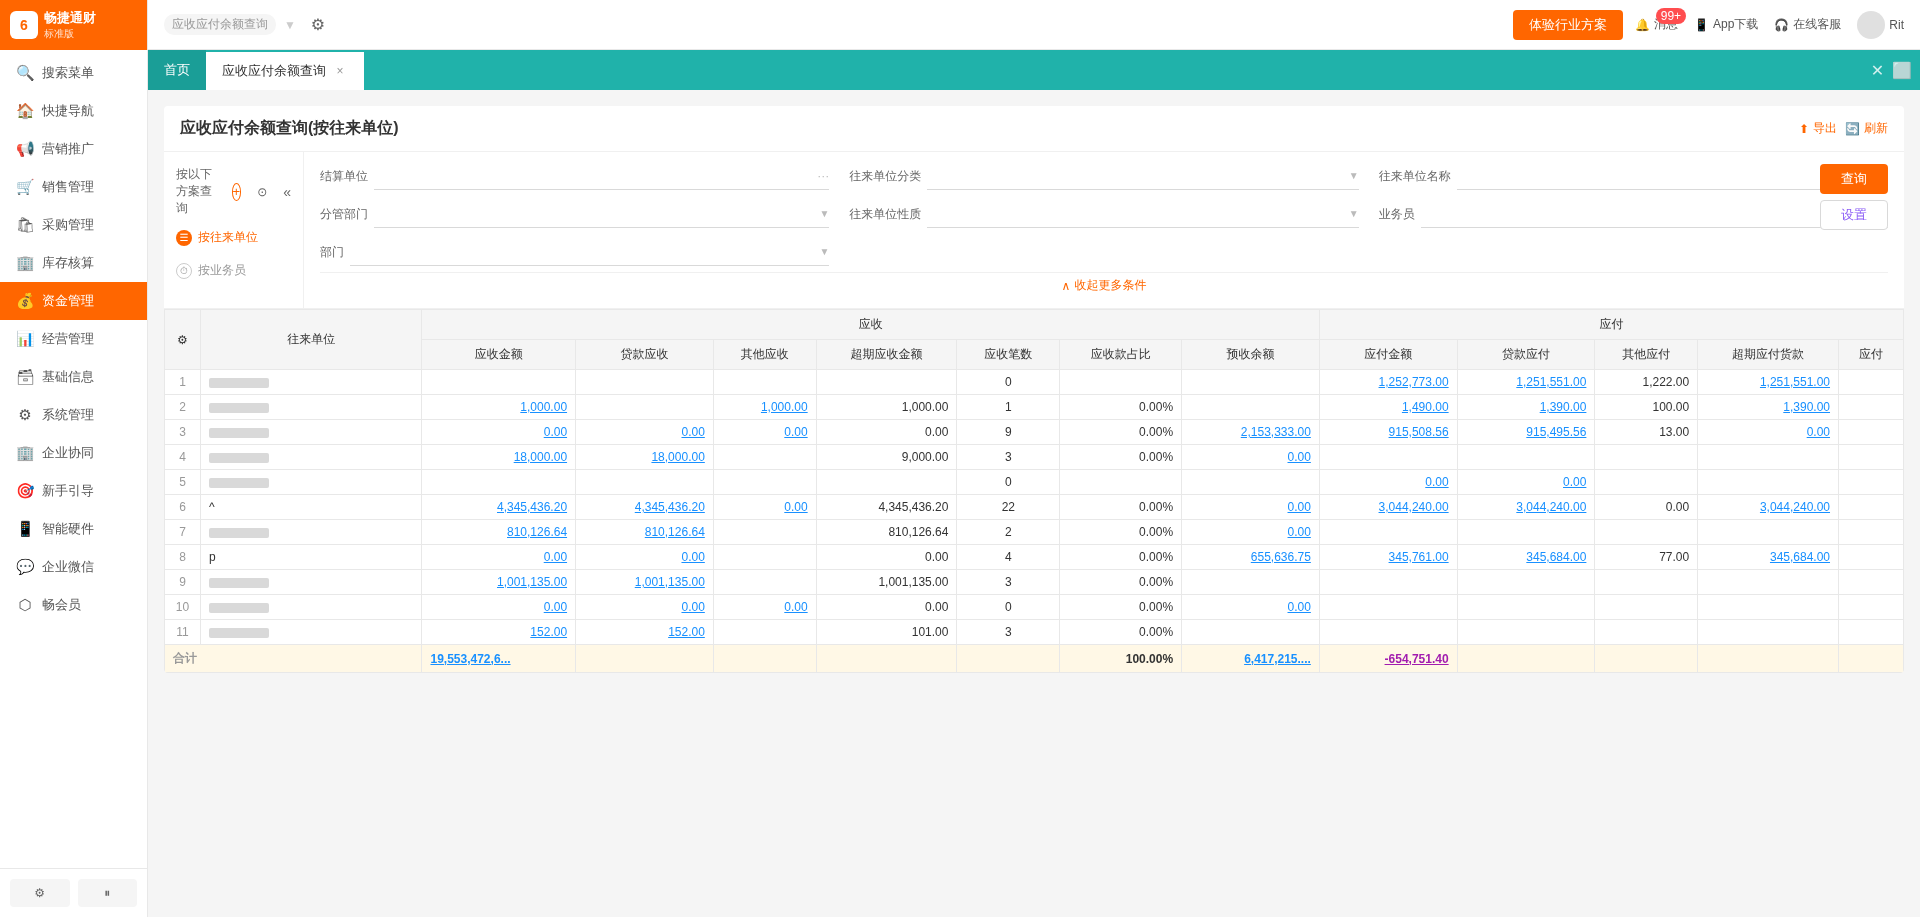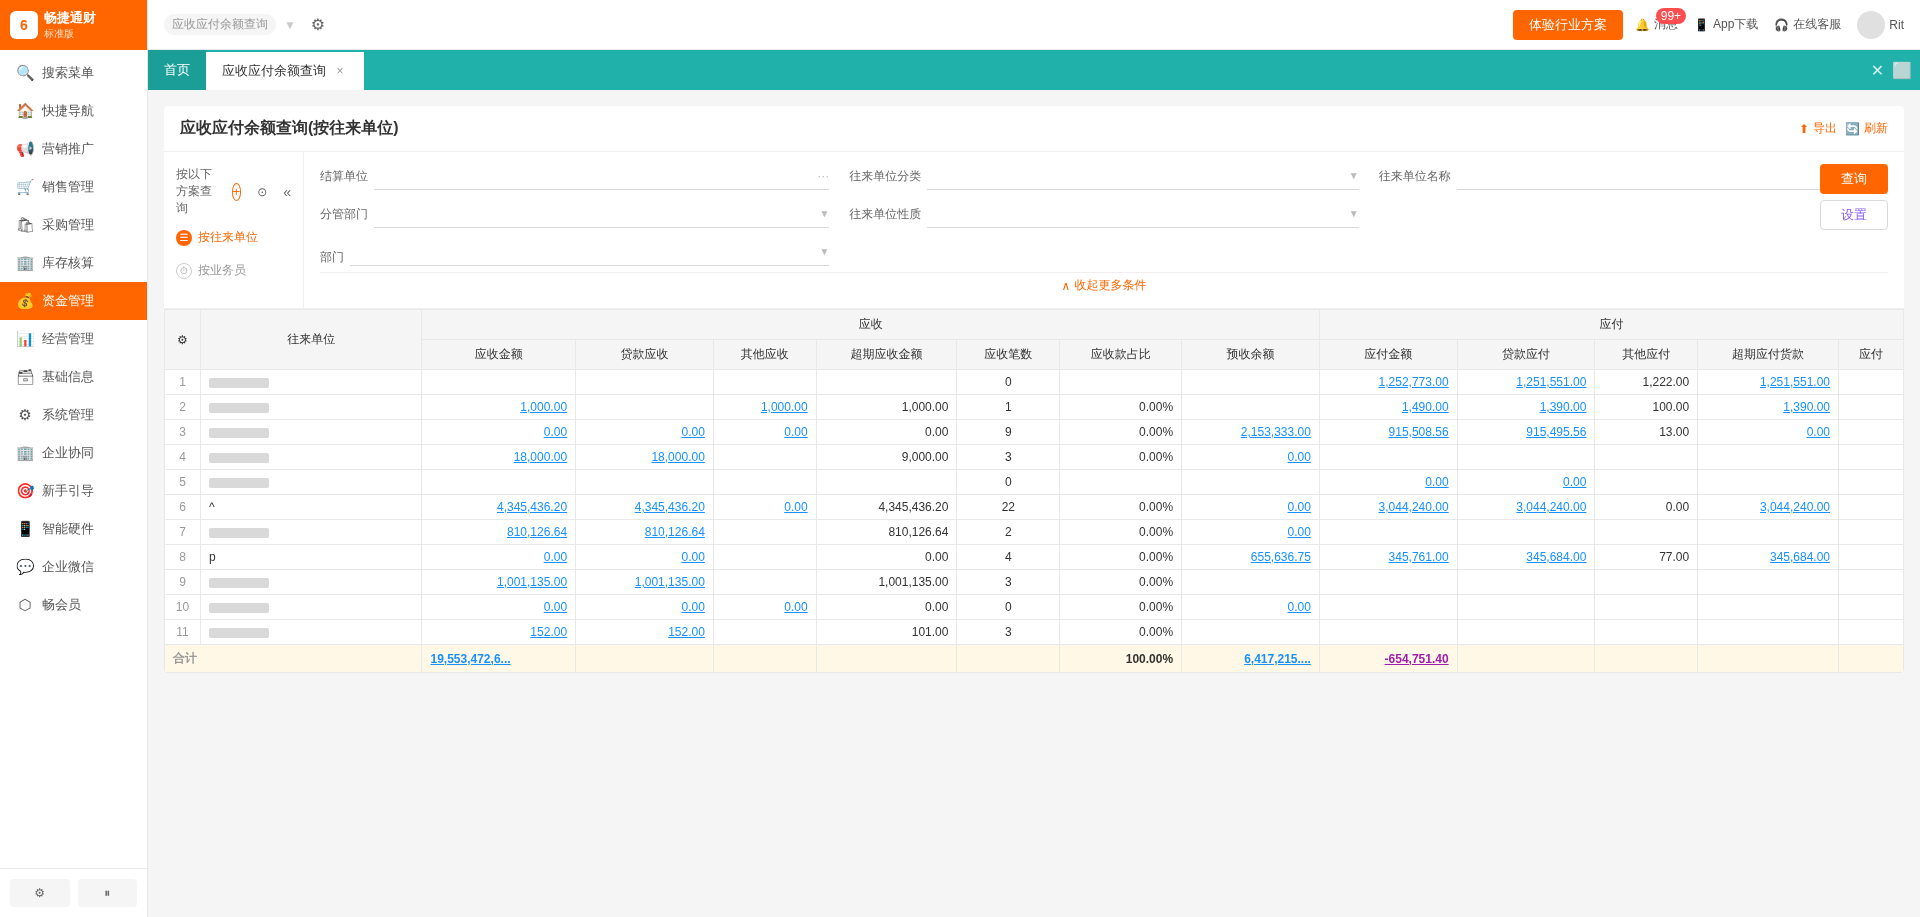--- a/index.html
+++ b/index.html
@@ -262,24 +262,30 @@
                   <span style="color:#bbb;font-size:10px;">▼</span>
                 </div>
               </div>
               <div style="display:flex;align-items:center;gap:6px;">
                 <span style="color:#666;font-size:12px;white-space:nowrap;">往来单位性质</span>
                 <div style="flex:1;height:28px;border-bottom:1px solid #d9d9d9;display:flex;align-items:center;justify-content:space-between;cursor:pointer;">
                   <span style="color:#ccc;"></span>
                   <span style="color:#bbb;font-size:10px;">▼</span>
                 </div>
               </div>
+              <div style="display:flex;align-items:center;gap:6px;">
+                <span style="color:#666;font-size:12px;white-space:nowrap;">业务员</span>
+                <div style="flex:1;height:28px;border-bottom:1px solid #d9d9d9;display:flex;align-items:center;justify-content:flex-end;cursor:pointer;">
+                  <span style="color:#bbb;">···</span>
+                </div>
+              </div>
             </div>
 
             <div style="display:grid;grid-template-columns:1fr 1fr 1fr;gap:8px 20px;margin-bottom:6px;align-items:center;">
-              <div style="display:flex;align-items:flex-end;gap:6px;">
+              <div style="display:flex;align-items:center;gap:6px;">
                 <span style="color:#666;font-size:12px;white-space:nowrap;">部门</span>
                 <div style="flex:1;height:28px;border-bottom:1px solid #d9d9d9;display:flex;align-items:center;justify-content:space-between;cursor:pointer;">
                   <span style="color:#ccc;"></span>
                   <span style="color:#bbb;font-size:10px;">▼</span>
                 </div>
               </div>
             </div>
 
             <div style="display:flex;justify-content:center;align-items:center;gap:4px;color:#ff6600;font-size:12px;cursor:pointer;padding:4px 0;border-top:1px solid #f0f0f0;">
               <span>∧</span>

